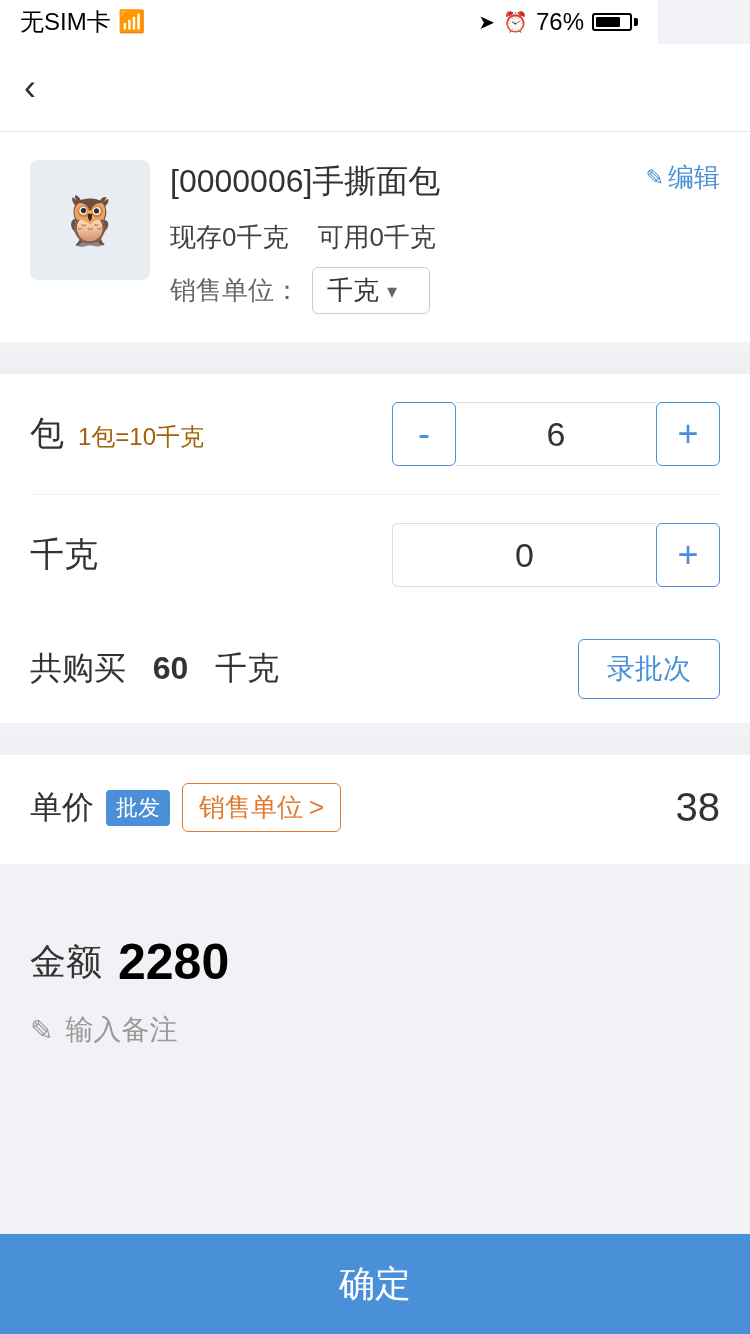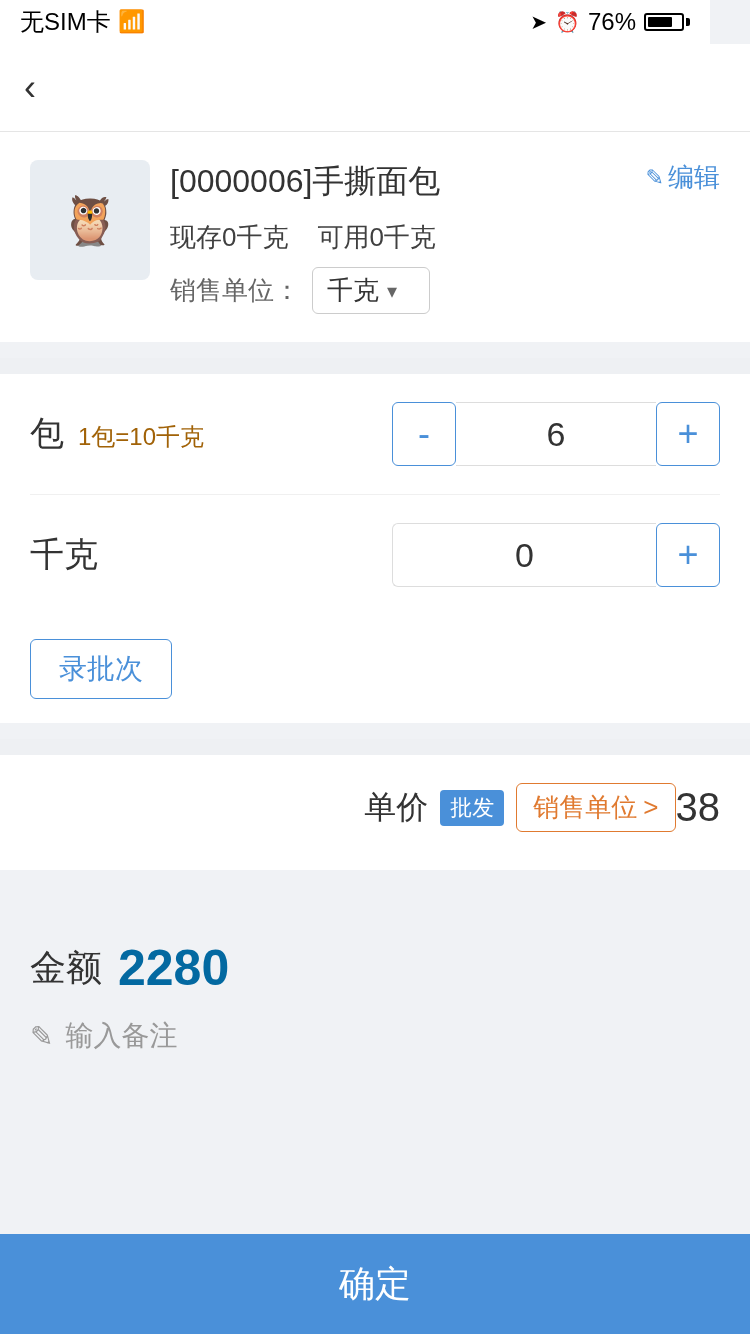--- a/index.html
+++ b/index.html
@@ -8,21 +8,21 @@
       width: 750px;
       min-height: 1334px;
       font-family: -apple-system, "PingFang SC", "Helvetica Neue", Arial, sans-serif;
       background: #f0f2f5;
       display: flex;
       flex-direction: column;
     }
 
     
     .status-bar {
-      width: 710px;
+      width: 658px;
       height: 44px;
       background: #fff;
       display: flex;
       align-items: center;
       justify-content: space-between;
       padding: 0 20px;
       font-size: 28px;
     }
     .status-left {
       display: flex;
@@ -252,22 +252,22 @@
 
     
     .price-section {
       background: #fff;
       padding: 28px 30px;
       margin-bottom: 0;
     }
     .price-row {
       display: flex;
       align-items: center;
-      justify-content: flex-end;
-      margin-bottom: 10px;
+      justify-content: space-between;
+      margin-bottom: 4px;
     }
     .price-label-wrap {
       display: flex;
       align-items: center;
       gap: 12px;
     }
     .price-label {
       font-size: 32px;
       color: #333;
     }
@@ -308,21 +308,21 @@
       gap: 16px;
       margin-bottom: 20px;
     }
     .amount-label {
       font-size: 36px;
       color: #333;
     }
     .amount-value {
       font-size: 50px;
       font-weight: 600;
-      color: #0369a1;
+      color: #000000;
     }
     .remark-row {
       display: flex;
       align-items: center;
       gap: 12px;
       color: #999;
     }
     .remark-icon {
       font-size: 28px;
     }
@@ -452,20 +452,27 @@
       <span class="quantity-label">千克</span>
     </div>
     <div class="quantity-controls">
       <input class="qty-input-no-minus" type="text" value="0" style="">
       <button class="qty-btn">+</button>
     </div>
   </div>
 </div>
 
 <div class="total-section">
+  <span class="total-text">
+    <span>共购买</span>
+    &nbsp;
+    <span class="total-value">60</span>
+    &nbsp;
+    <span>千克</span>
+  </span>
   <button class="batch-btn">录批次</button>
 </div>
 
 <div class="section-divider"></div>
 
 <div class="price-section">
   <div class="price-row">
     <div class="price-label-wrap">
       <span class="price-label">单价</span>
       <span class="price-tag">批发</span>

